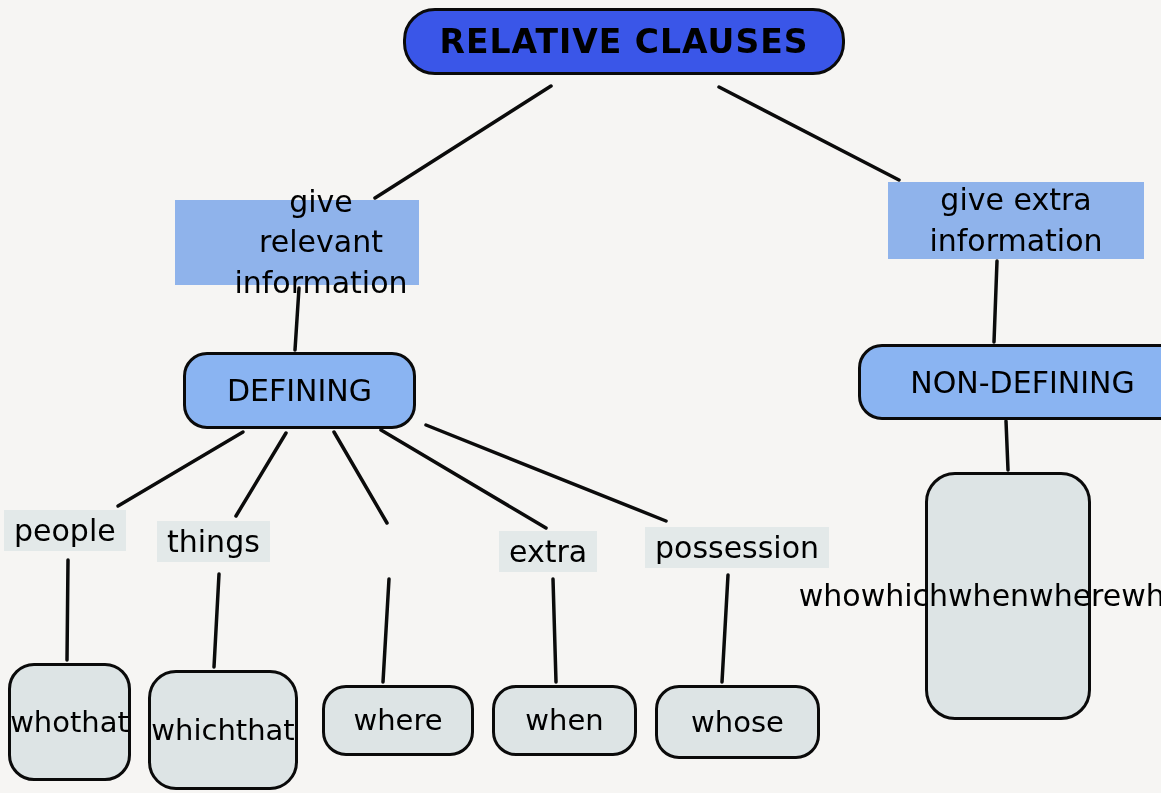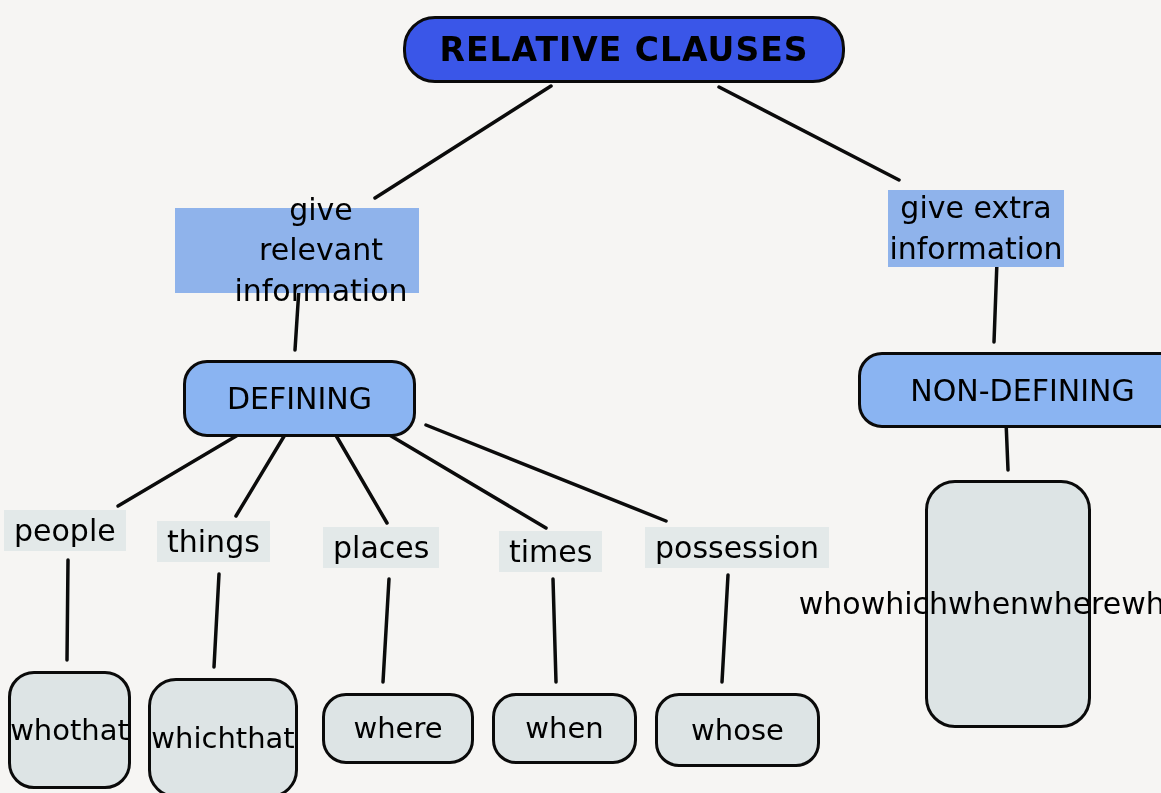--- a/index.html
+++ b/index.html
@@ -26,40 +26,39 @@
     stroke-linecap: round;
   }
   .node {
     position: absolute;
     display: flex;
     align-items: center;
     justify-content: center;
     text-align: center;
     box-sizing: border-box;
     color: #000;
-    margin-top: 8px;
   }
   .title-box {
     left: 403px; top: 8px;
     width: 442px; height: 67px;
     background: #3a56e8;
     border: 3px solid #0a0a0a;
     border-radius: 32px;
     font-size: 33px;
     font-weight: bold;
     letter-spacing: 1px;
   }
   .branch-label {
     background: #8fb3eb;
     font-size: 30px;
     line-height: 1.35;
     flex-direction: column;
   }
   .branch-left  { left: 175px; top: 200px; width: 244px; height: 85px; padding-left: 48px; }
-  .branch-right { left: 888px; top: 182px; width: 176px; height: 77px; }
+  .branch-right { left: 888px; top: 182px; width: 256px; height: 77px; }
   .blue-node {
     background: #8ab4f2;
     border: 3px solid #0a0a0a;
     border-radius: 24px;
     font-size: 30px;
   }
   .defining     { left: 183px; top: 352px; width: 233px; height: 77px; }
   .non-defining { left: 858px; top: 344px; width: 329px; height: 76px; }
   .cat-label {
     position: absolute;
@@ -134,22 +133,21 @@
   <div class="node blue-node defining">
     <span>DEFINING</span>
   </div>
 
   <div class="node blue-node non-defining">
     <span>NON-DEFINING</span>
   </div>
 
   <span class="cat-label cat-people">people</span>
   <span class="cat-label cat-things">things</span>
-  <span class="cat-label cat-places">places</span>
-  <span class="cat-label cat-times">times</span>
+  <span class="cat-label cat-times">extra</span>
   <span class="cat-label cat-possession">possession</span>
 
   <div class="node leaf leaf-who-that">
     <span class="line-block">who</span>
     <span class="line-block">that</span>
   </div>
 
   <div class="node leaf leaf-which-that">
     <span class="line-block">which</span>
     <span class="line-block">that</span>

